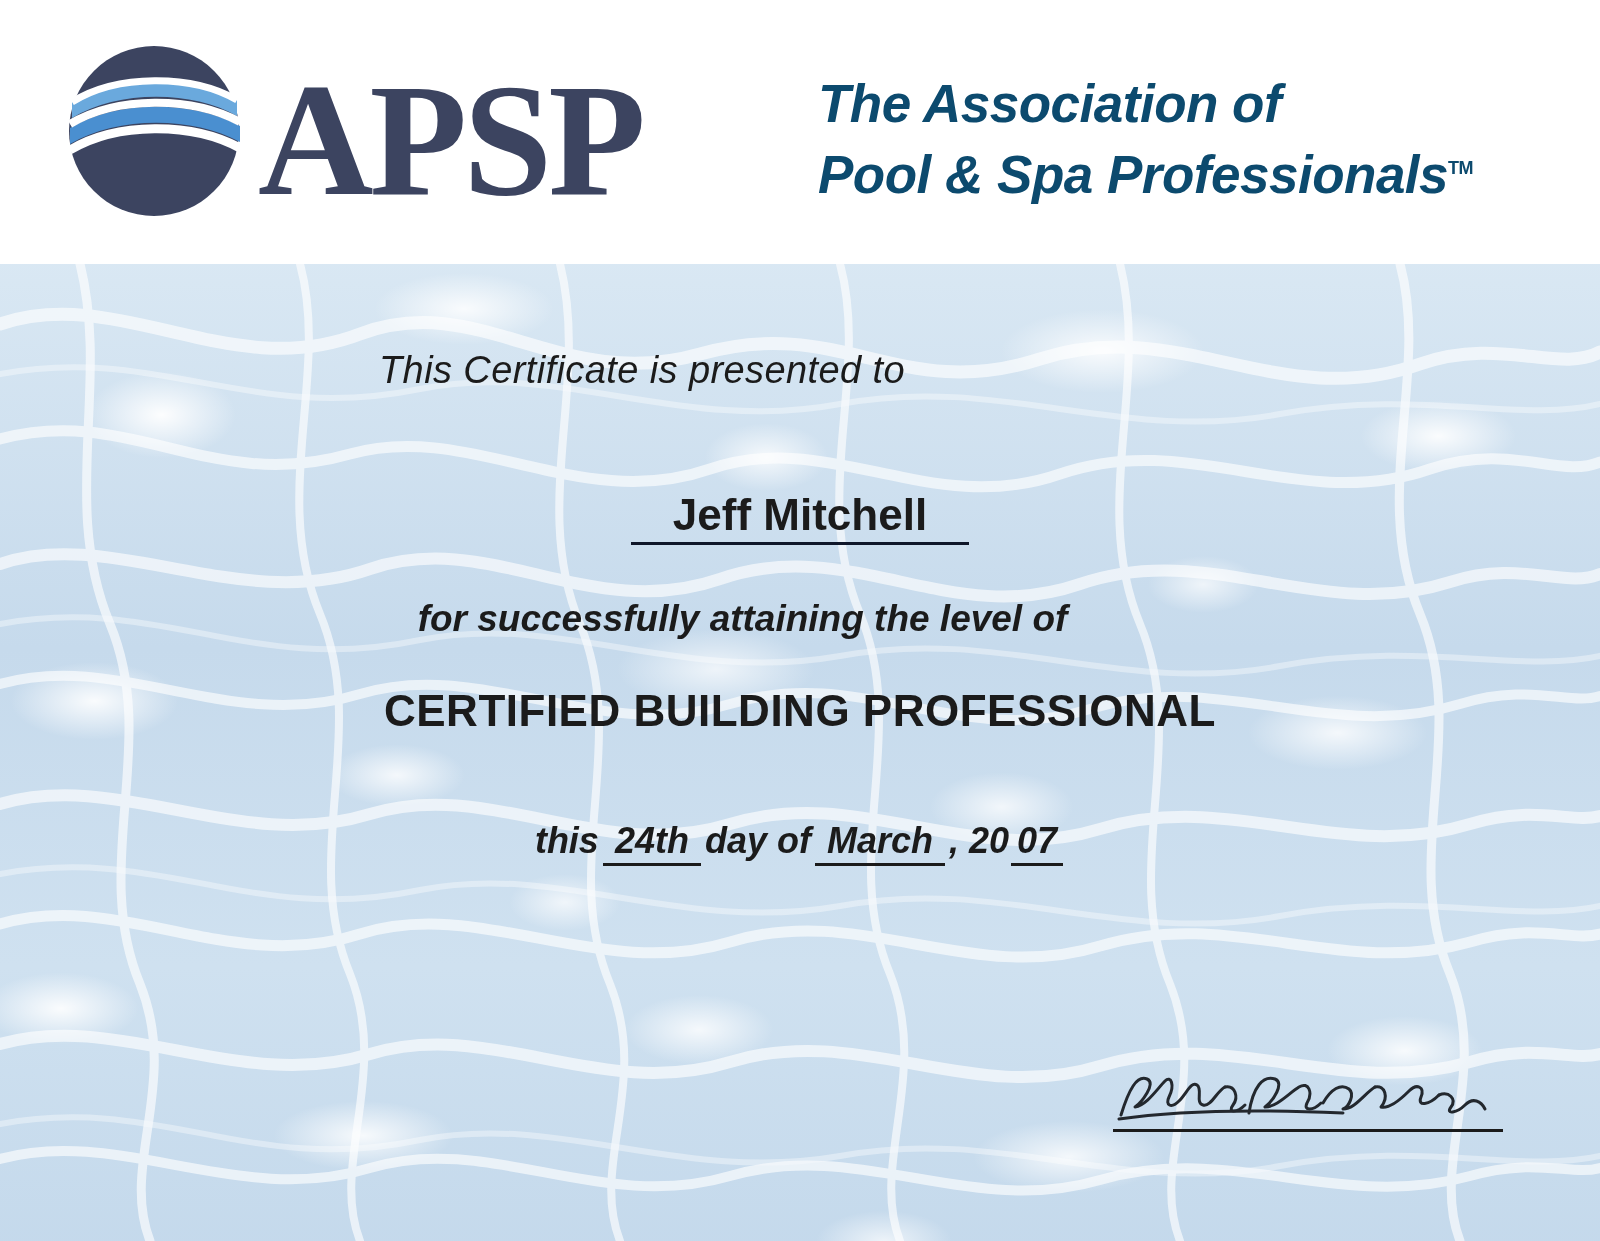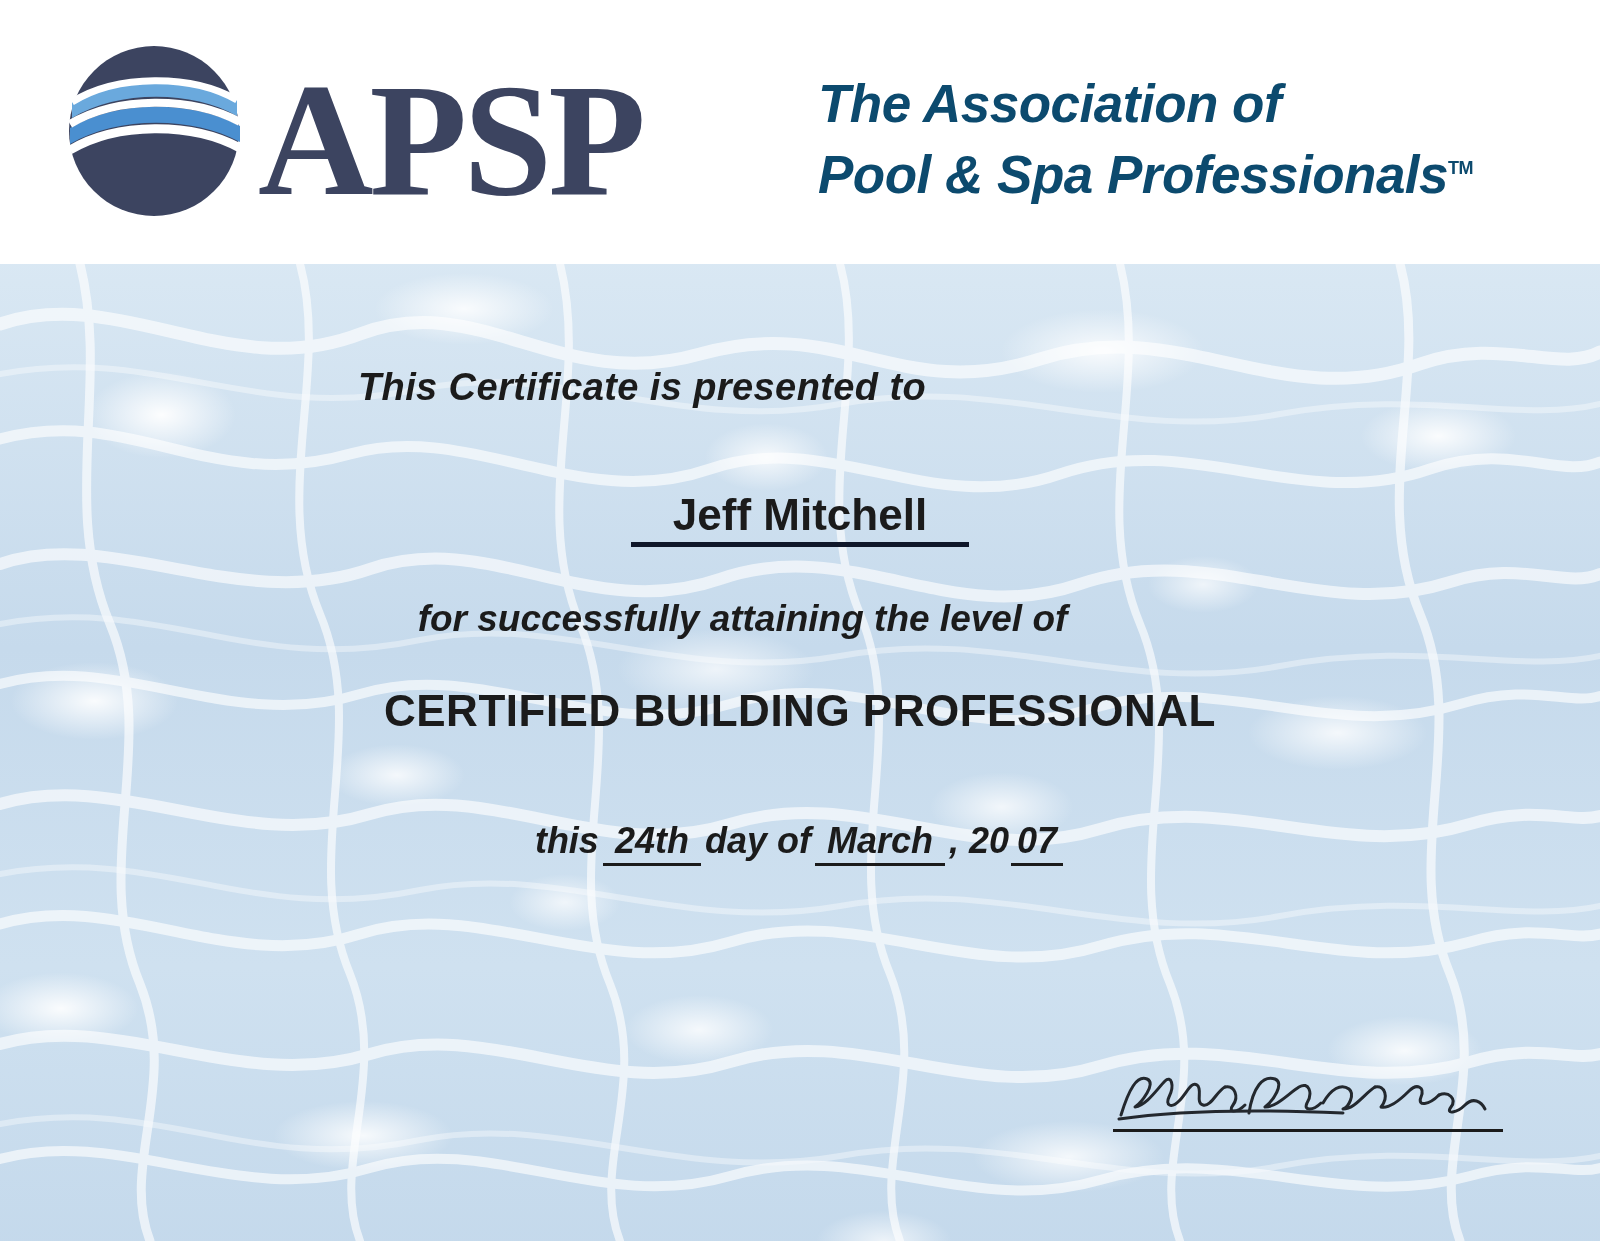--- a/index.html
+++ b/index.html
@@ -104,37 +104,37 @@
     position: absolute;
     left: 0;
     top: 0;
     width: 1600px;
     height: 977px;
     text-align: center;
     color: #1b1b1b;
   }
   .line-presented {
     position: absolute;
-    top: 102px;
+    top: 85px;
     width: 1284px;
     font-size: 38px;
-    font-weight: bold;
+    font-weight: normal;
     font-style: italic;
     letter-spacing: 0.4px;
   }
   .line-name {
     position: absolute;
     top: 226px;
     width: 1600px;
     font-size: 44px;
     font-weight: bold;
   }
   .name-blank {
     display: inline-block;
-    border-bottom: 5px solid #0f172a;
+    border-bottom: 3px solid #0f172a;
     padding: 0 24px 2px 24px;
     min-width: 290px;
   }
   .line-level {
     position: absolute;
     top: 334px;
     width: 1485px;
     font-size: 37px;
     font-weight: bold;
     font-style: italic;

